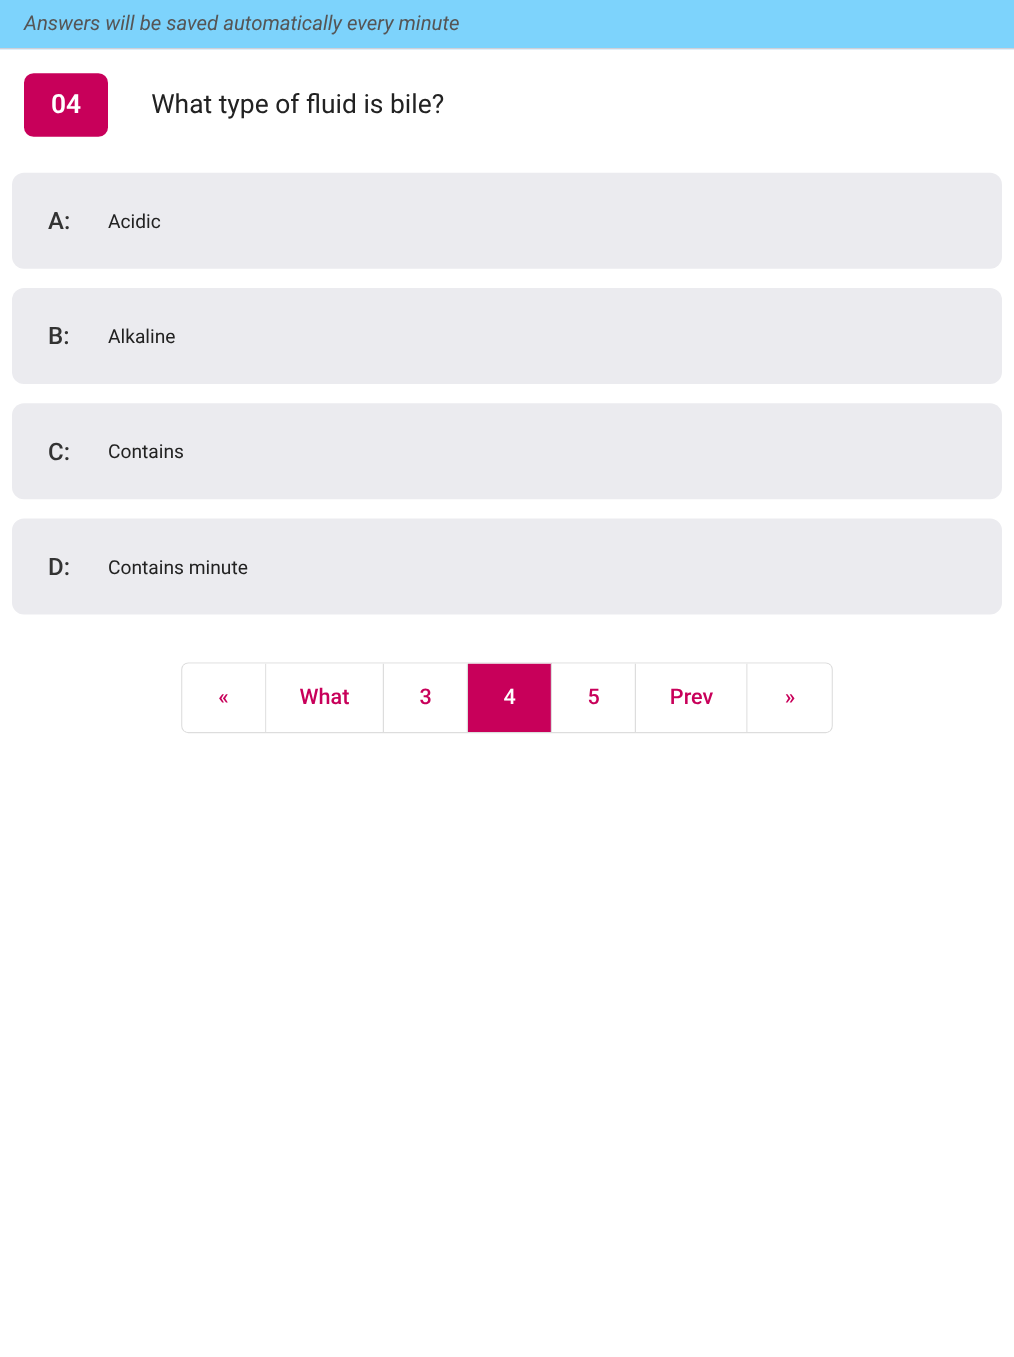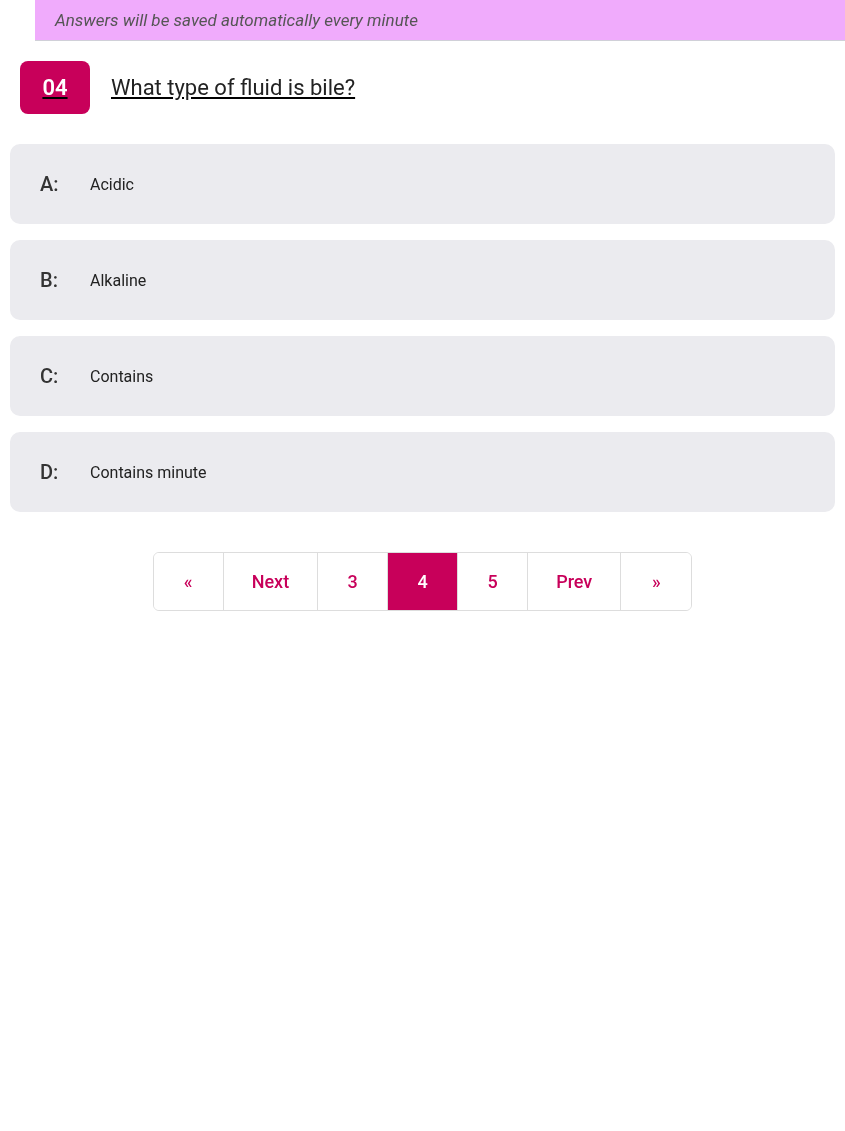--- a/index.html
+++ b/index.html
@@ -10,39 +10,37 @@
 
     body {
       font-family: -apple-system, BlinkMacSystemFont, 'Segoe UI', Roboto, sans-serif;
       background: #ffffff;
       width: 845px;
       min-height: 1131px;
       overflow-x: hidden;
     }
 
     .top-banner {
-      background: #f0abfc;
+      background: #7dd3fc;
       padding: 10px 20px;
       font-style: italic;
       color: #555;
       font-size: 17px;
       border-bottom: 1px solid #d0d0d8;
-      margin-left: 35px;
     }
 
     .question-section {
       padding: 20px 20px 10px 20px;
     }
 
     .question-header {
       display: flex;
       align-items: center;
-      gap: 21px;
+      gap: 36px;
       margin-bottom: 20px;
-      text-decoration: underline;
     }
 
     .question-number-badge {
       background: #c8005a;
       color: white;
       font-size: 22px;
       font-weight: 600;
       padding: 14px 20px;
       border-radius: 8px;
       min-width: 70px;
@@ -154,19 +152,19 @@
 
   <div class="answer-option">
     <span class="option-label">D:</span>
     <span class="option-text">Contains minute</span>
   </div>
 
 </div>
 
 <div class="pagination">
   <div class="page-item">«</div>
-  <div class="page-item">Next</div>
+  <div class="page-item">What</div>
   <div class="page-item">3</div>
   <div class="page-item active">4</div>
   <div class="page-item">5</div>
   <div class="page-item">Prev</div>
   <div class="page-item">»</div>
 </div>
 
 </body></html>

